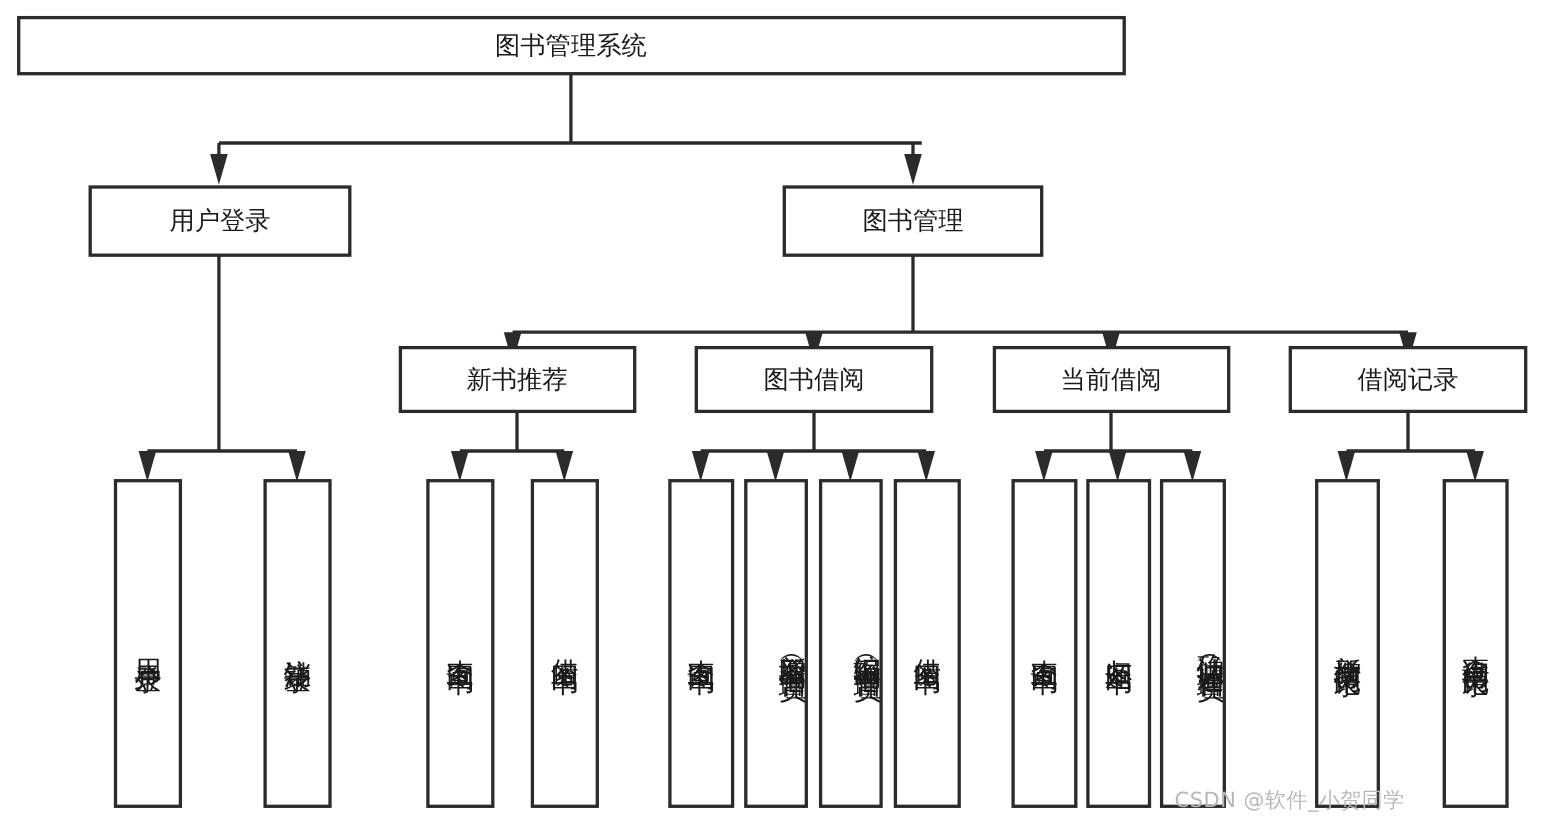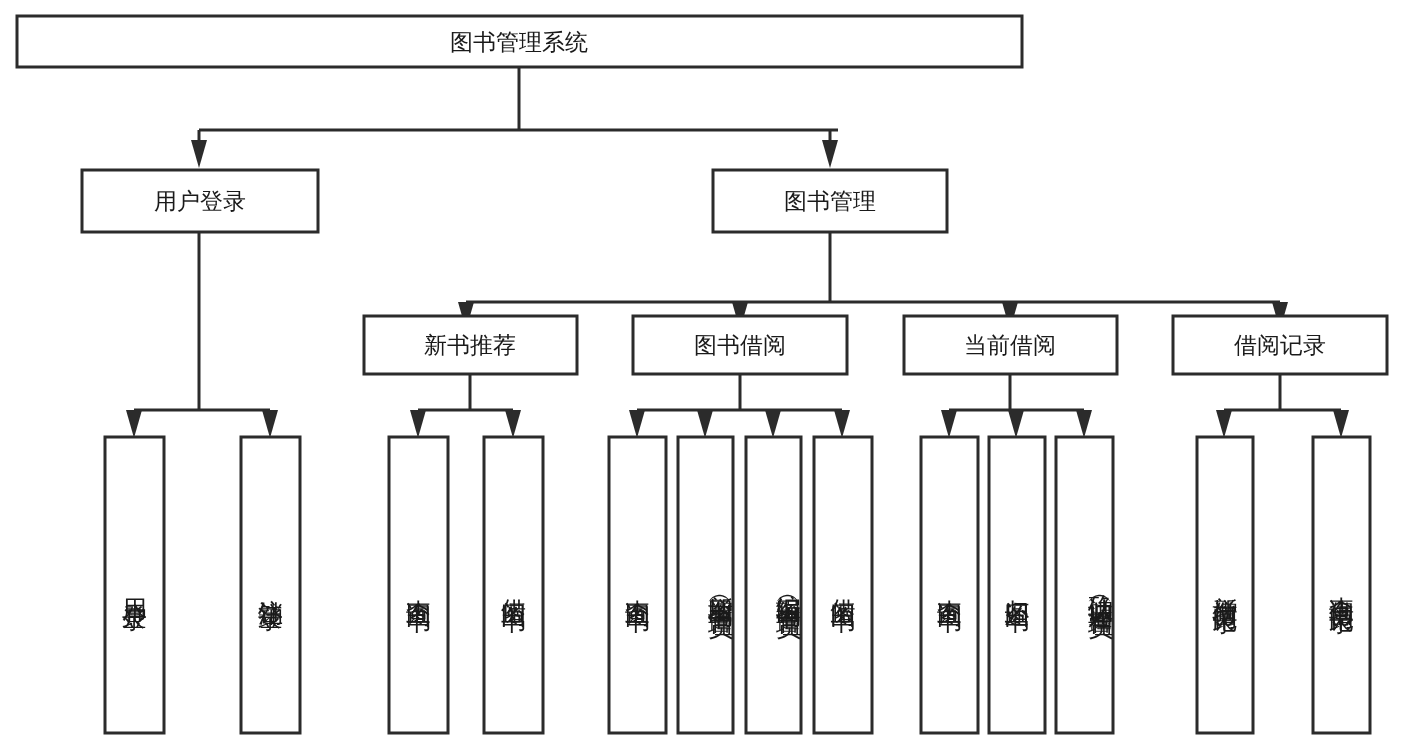--- a/index.html
+++ b/index.html
@@ -203,14 +203,15 @@
   <div class="vlabel" style="left:746px; top:437px; width:55px; height:296px; align-items:flex-start; padding-top:6px; box-sizing:border-box;">编辑图书（管理员）</div>
   <div class="vlabel" style="left:814px; top:437px; width:58px; height:296px;">借阅图书</div>
 
   <div class="vlabel" style="left:921px; top:437px; width:57px; height:296px;">查询图书</div>
   <div class="vlabel" style="left:989px; top:437px; width:56px; height:296px;">归还图书</div>
   <div class="vlabel" style="left:1056px; top:437px; width:57px; height:296px; align-items:flex-start; padding-top:6px; box-sizing:border-box;">确认归还（管理员）</div>
 
   <div class="vlabel" style="left:1197px; top:437px; width:56px; height:296px;">新增借阅记录</div>
   <div class="vlabel" style="left:1313px; top:437px; width:57px; height:296px;">查询借阅记录</div>
 
+  <div class="watermark">CSDN @软件_小贺同学</div>
 
 </div>
 
 </body></html>

